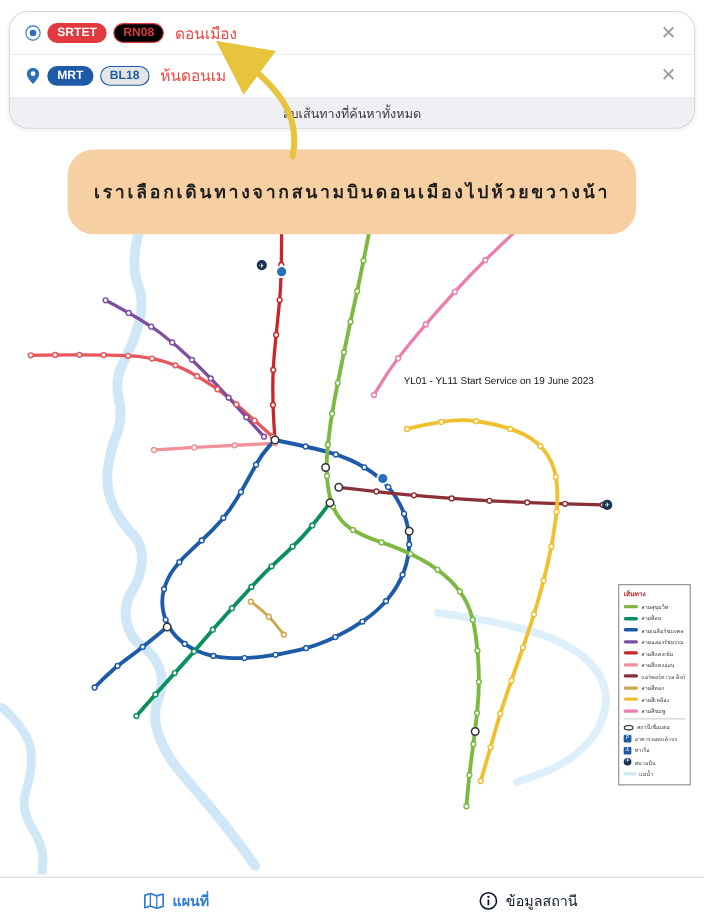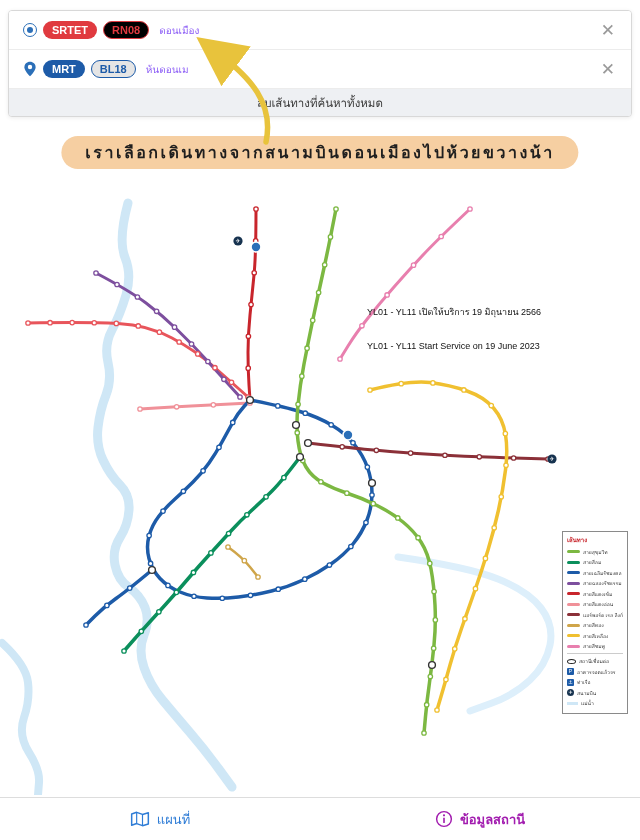--- a/index.html
+++ b/index.html
@@ -1,39 +1,39 @@
 <!DOCTYPE html>
 <html style="--red: #e03a3f; --blue: #1d5ba8; --accent-blue: #2e7cd6; --arrow-yellow: #e8c33c; --annotation-bg: #f6cfa2;"><head>
 <meta charset="utf-8">
 <style>
   html,body{margin:0;padding:0;}
   body{width:640px;height:840px;position:relative;background:#fff;overflow:hidden;
        font-family:"Liberation Sans","DejaVu Sans",sans-serif;}
 
   
   .card{position:absolute;top:10px;left:8px;right:8px;background:#fff;border:1px solid #d8d8d8;
-        border-radius:4px;box-shadow:0 1px 4px rgba(0,0,0,.08);overflow:hidden;z-index:20;}
+        border-radius:18px;box-shadow:0 1px 4px rgba(0,0,0,.08);overflow:hidden;z-index:20;}
   .row{display:flex;align-items:center;gap:6px;height:38px;padding:0 14px;border-bottom:1px solid #ececec;background:#fff;}
   .radio-ico{width:14px;height:14px;border:1.5px solid #2b6fb8;border-radius:50%;
              display:flex;align-items:center;justify-content:center;flex:0 0 auto;box-sizing:border-box;}
   .radio-ico::after{content:"";width:6px;height:6px;background:#2b6fb8;border-radius:50%;}
   .pin-ico{flex:0 0 auto;display:flex;}
   .pill{font-size:11px;font-weight:bold;padding:2px 9px;border-radius:11px;line-height:1.3;flex:0 0 auto;}
   .solid-red{background:var(--red,#e03a3f);color:#fff;}
   .outline-red{border:1.5px solid var(--red,#e03a3f);color:var(--red,#e03a3f);background:#000000;padding:1px 8px;}
   .solid-blue{background:var(--blue,#1d5ba8);color:#fff;}
   .outline-blue{border:1.5px solid var(--blue,#1d5ba8);color:var(--blue,#1d5ba8);background:#e5e5e5;padding:1px 8px;}
-  .station-name{font-size:10px;color:#8b5cf6;margin-left:4px;}
+  .station-name{font-size:14px;color:#ef4444;margin-left:4px;}
   .close{margin-left:auto;color:#9a9a9a;font-size:17px;cursor:pointer;padding:0 2px;}
   .clear-all{height:27px;background:#eef0f3;display:flex;align-items:center;justify-content:center;
              font-size:11.5px;color:#3a3a3a;cursor:pointer;}
 
   
   .callout{position:absolute;top:136px;left:50%;transform:translateX(-50%);
-           background:var(--annotation-bg,#f6cfa2);border-radius:24px;padding:4px 24px;
+           background:var(--annotation-bg,#f6cfa2);border-radius:24px;padding:26px 24px;
            font-size:16px;font-weight:bold;letter-spacing:2.5px;color:#1f1f1f;z-index:15;white-space:nowrap;}
   .arrow-svg{position:absolute;left:150px;top:22px;z-index:30;pointer-events:none;}
 
   
   .map-wrap{position:absolute;top:195px;left:0;width:640px;height:600px;background:#fff;}
   .map-note{position:absolute;font-size:9px;color:#111;white-space:nowrap;}
 
   
   .legend{position:absolute;left:562px;top:336px;width:66px;box-sizing:border-box;
           border:1px solid #8a8a8a;background:#fff;padding:3px 4px;}
@@ -46,23 +46,23 @@
        font-size:5px;color:#fff;line-height:1;}
   .sym-interchange{width:9px;height:5px;border:1.1px solid #222;border-radius:50%;box-sizing:border-box;background:#fff;}
   .sym-parking{background:#1d5ba8;border-radius:1px;}
   .sym-pier{background:#1d5ba8;border-radius:1px;}
   .sym-airport{background:#16324f;border-radius:50%;}
   .sym-river{width:11px;height:3px;background:#cfe7f6;}
 
   
   .tabbar{position:absolute;left:0;right:0;bottom:0;height:42px;background:#fff;border-top:1px solid #ddd;
           display:flex;align-items:stretch;z-index:25;}
-  .tab{flex:1;display:flex;align-items:center;justify-content:center;gap:7px;color:#a21caf;
-       font-size:13px;cursor:pointer;font-weight:bold;}
-  .tab.active{color:var(--accent-blue,#2e7cd6);font-weight:normal;}
+  .tab{flex:1;display:flex;align-items:center;justify-content:center;gap:7px;color:#0f172a;
+       font-size:13px;cursor:pointer;}
+  .tab.active{color:var(--accent-blue,#2e7cd6);font-weight:bold;}
   .tab svg{display:block;}
 </style>
 </head>
 <body>
 
 <div class="card">
   <div class="row">
     <span class="radio-ico"></span>
     <span class="pill solid-red">SRTET</span>
     <span class="pill outline-red">RN08</span>
@@ -313,21 +313,21 @@
         <div class="lrow">
           <span class="sym sym-airport">✈</span>
           <span class="ltext">สนามบิน</span>
         </div>
         <div class="lrow">
           <span class="sym sym-river"></span>
           <span class="ltext">แม่น้ำ</span>
         </div>
       </div>
   </div>
-<div class="map-note" style="left: 367px; top: 110px;">YL01 - YL11 เปิดให้บริการ 19 มิถุนายน 2566</div><div class="map-note" style="left: 367px; top: 146px; text-align: right;">YL01 - YL11 Start Service on 19 June 2023</div></div>
+<div class="map-note" style="left: 367px; top: 146px; text-align: right;">YL01 - YL11 Start Service on 19 June 2023</div></div>
 
 <div class="tabbar">
   <div class="tab active">
     <svg width="20" height="18" viewBox="0 0 24 20" fill="none" stroke="currentColor">
       <path d="M2 4 L8 2 L15 4.5 L22 2.5 V16 L15 18 L8 15.5 L2 17.5 Z" stroke-width="1.8" stroke-linejoin="round"></path>
       <path d="M8 2 V15.5 M15 4.5 V18" stroke-width="1.4"></path>
     </svg>
     <span>แผนที่</span>
   </div>
   <div class="tab">

